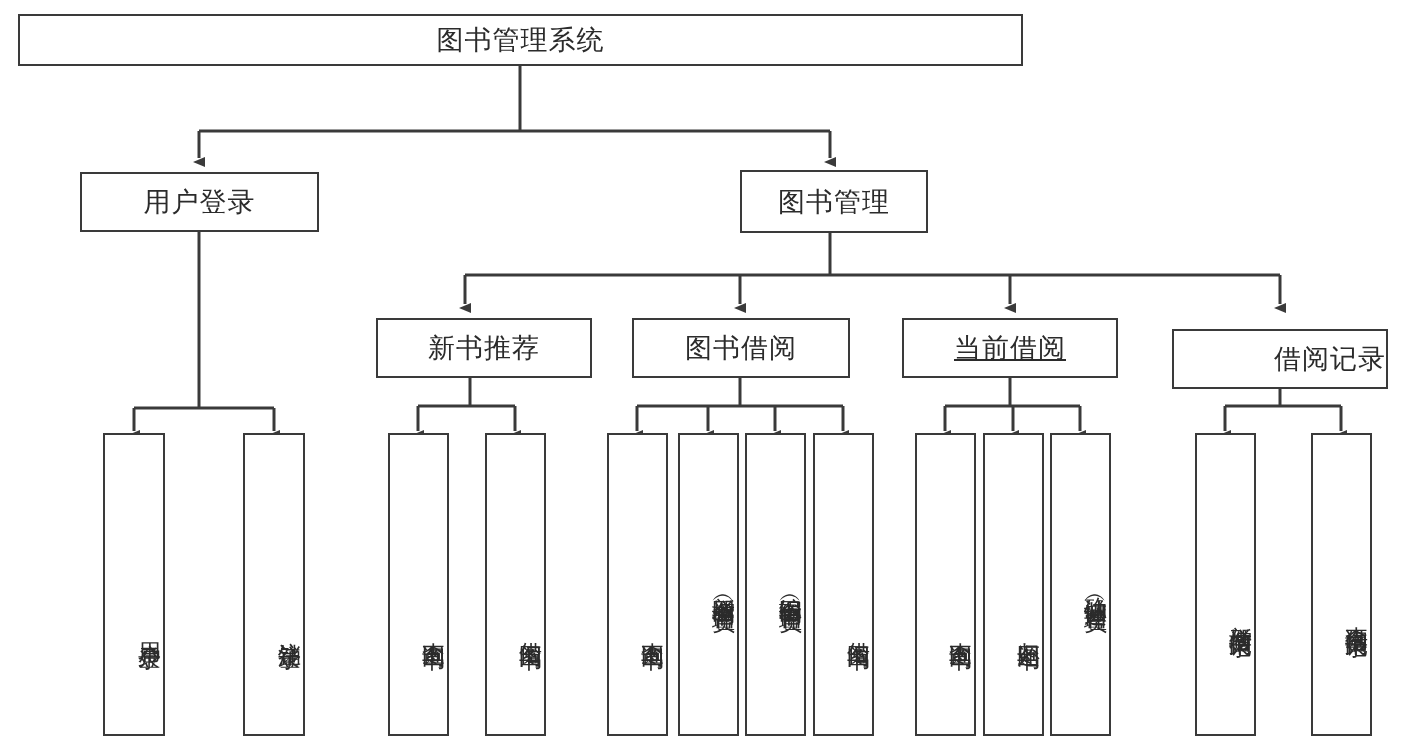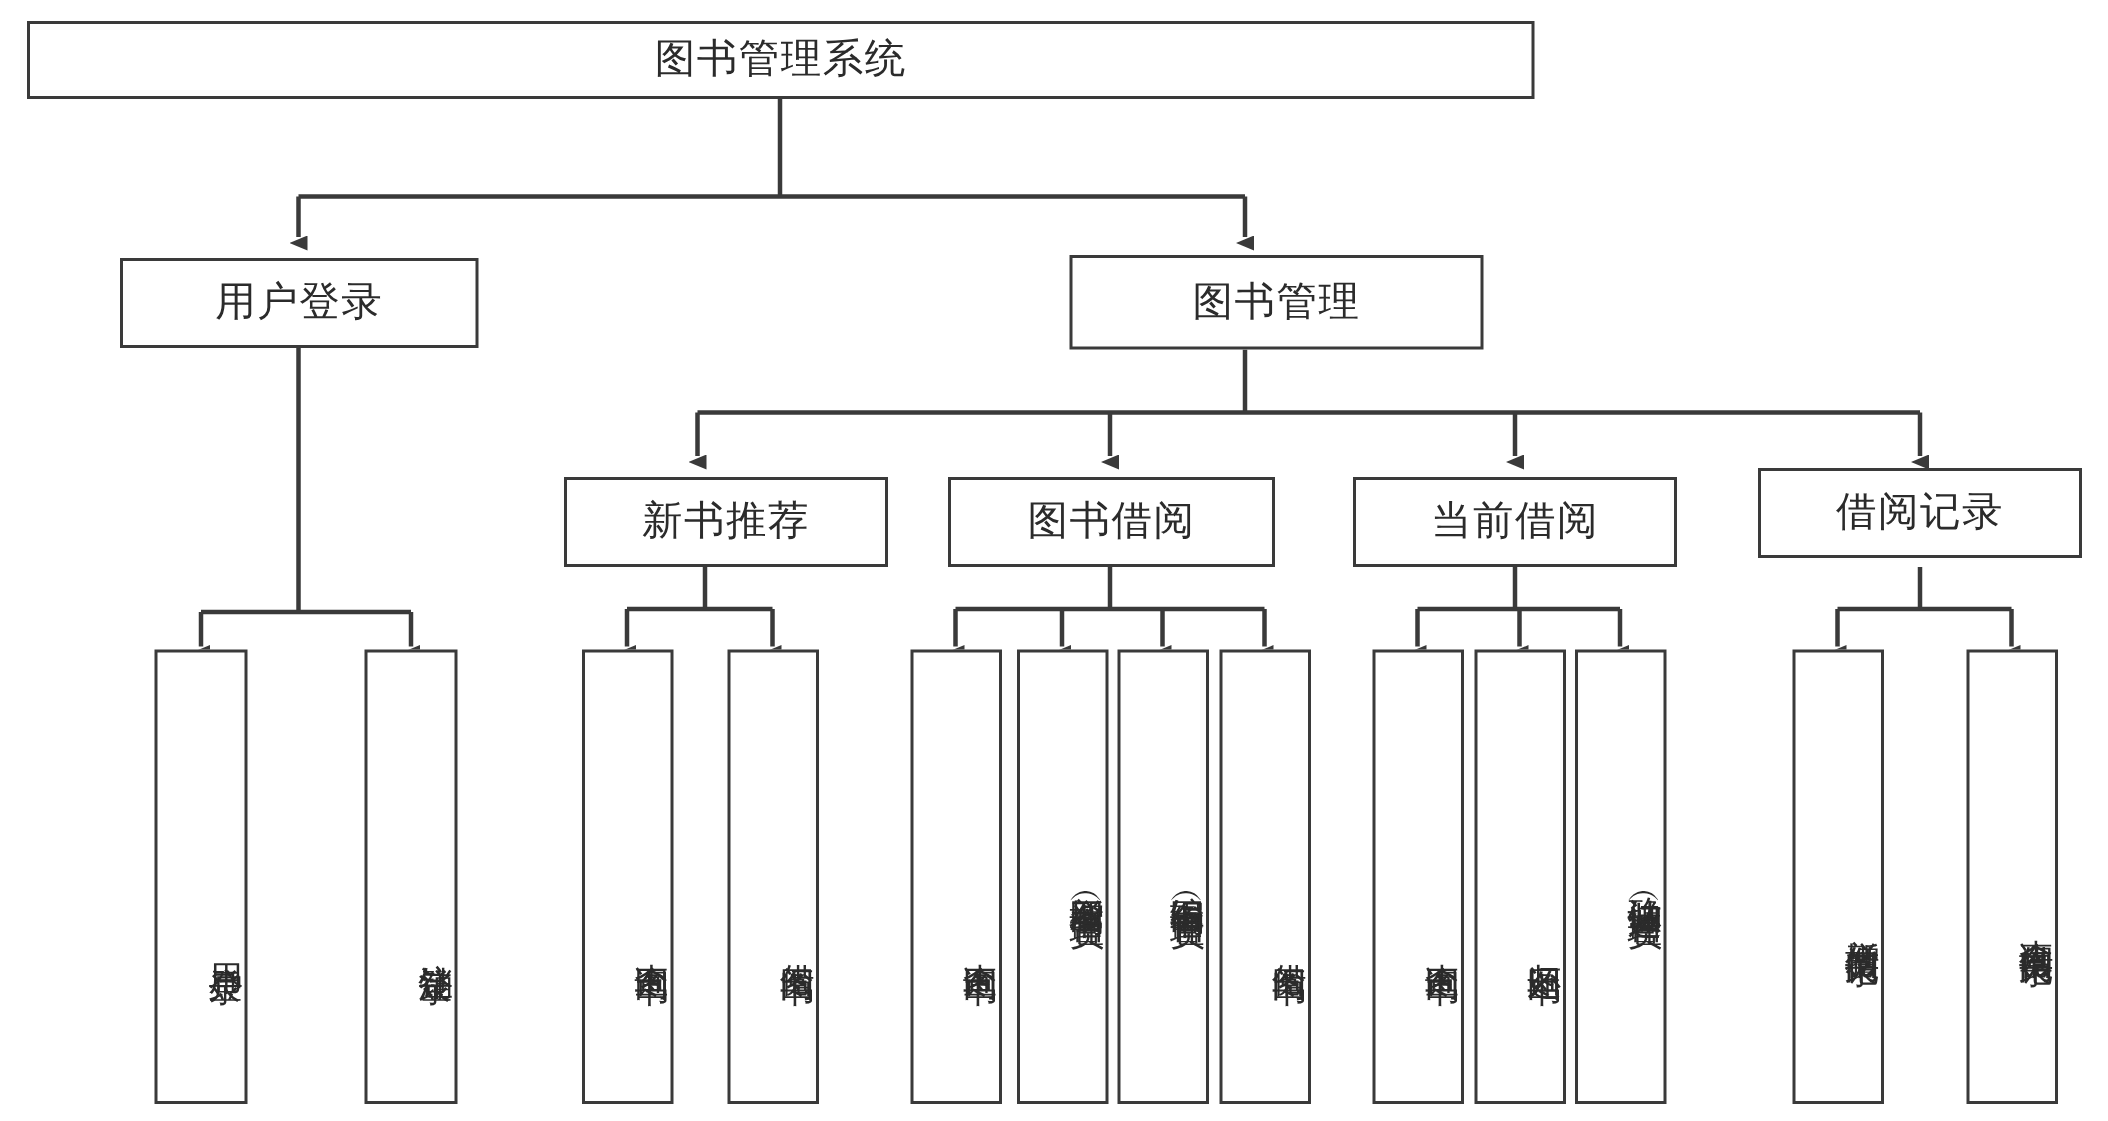--- a/index.html
+++ b/index.html
@@ -118,34 +118,34 @@
     </g>
   </svg>
 
   <div class="node node-h" style="left:18px;top:14px;width:1005px;height:52px;">
     <span>图书管理系统</span>
   </div>
 
   <div class="node node-h" style="left:80px;top:172px;width:239px;height:60px;">
     <span>用户登录</span>
   </div>
-  <div class="node node-h" style="left:713px;top:170px;width:276px;height:63px;">
+  <div class="node node-h" style="left:740px;top:170px;width:188px;height:63px;">
     <span>图书管理</span>
   </div>
 
   <div class="node node-h" style="left:376px;top:318px;width:216px;height:60px;">
     <span>新书推荐</span>
   </div>
   <div class="node node-h" style="left:632px;top:318px;width:218px;height:60px;">
     <span>图书借阅</span>
   </div>
-  <div class="node node-h" style="left:902px;top:318px;width:216px;height:60px;">
+  <div class="node node-h" style="left:902px;top:318px;width:216px;height:60px;text-decoration:underline;">
     <span>当前借阅</span>
   </div>
-  <div class="node node-h" style="left:1172px;top:312px;width:216px;height:60px;">
+  <div class="node node-h" style="left:1172px;top:329px;width:216px;height:60px;justify-content:flex-end;">
     <span>借阅记录</span>
   </div>
 
   <div class="node node-v pad-low" style="left:103px;top:433px;width:62px;height:303px;">
     <span>用户登录</span>
   </div>
   <div class="node node-v pad-low" style="left:243px;top:433px;width:62px;height:303px;">
     <span>注销登录</span>
   </div>
 

